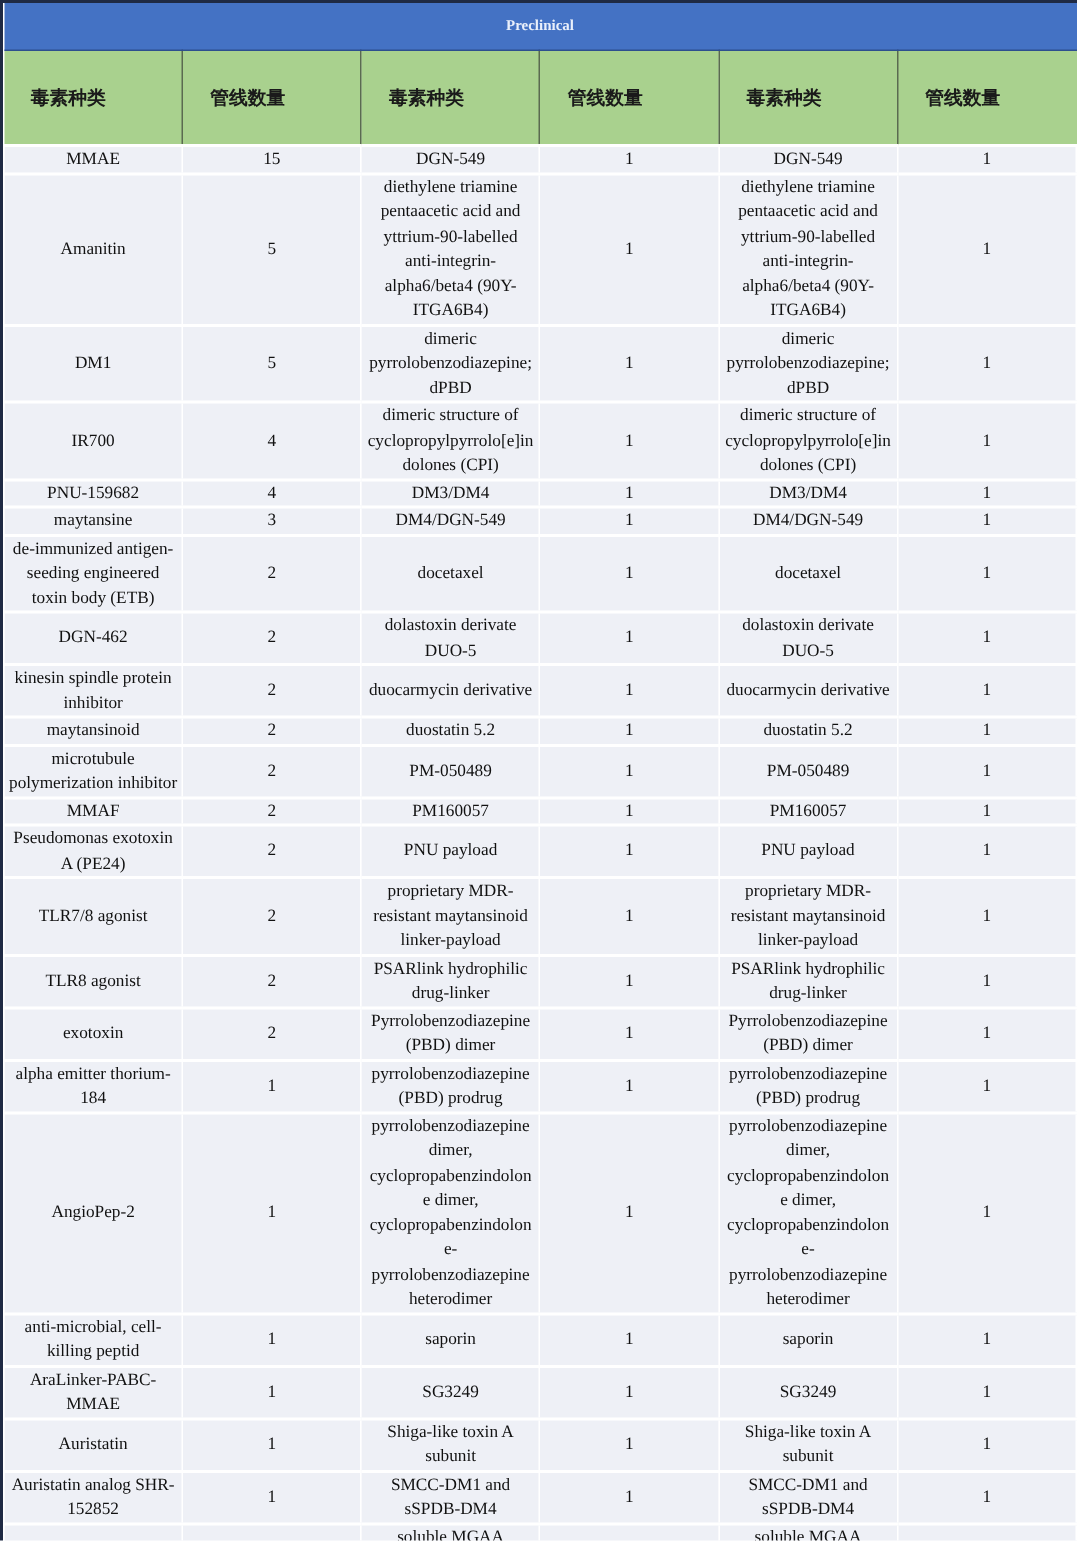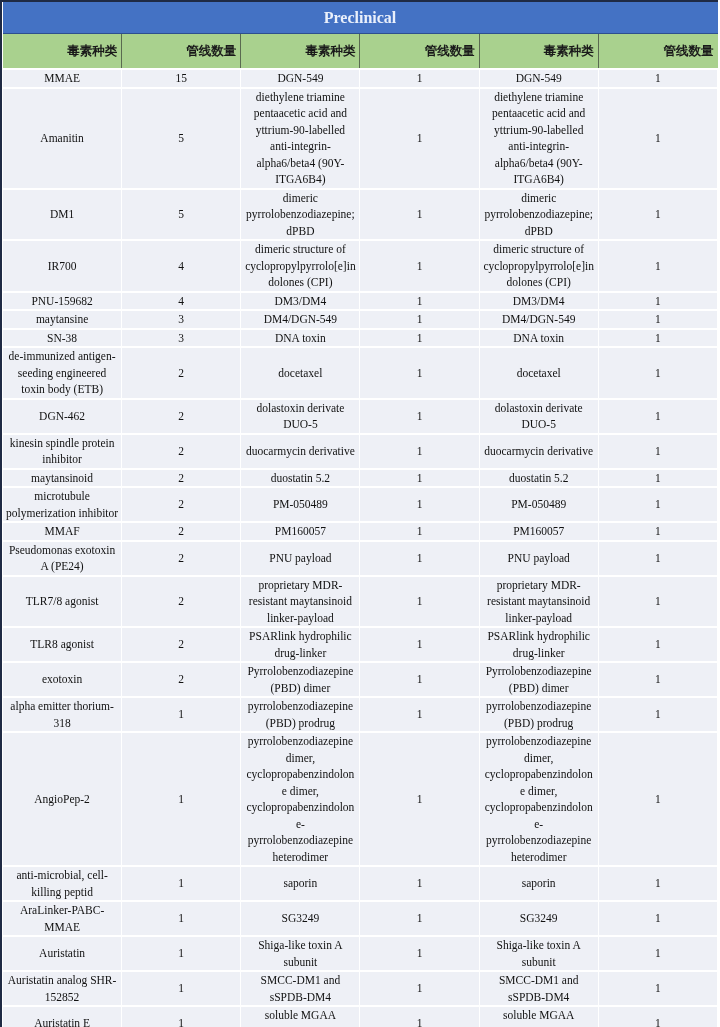--- a/index.html
+++ b/index.html
@@ -16,37 +16,37 @@
     width: 716px;
     table-layout: fixed;
     font-family: "Liberation Serif", "DejaVu Serif", serif;
     font-size: 11.5px;
     color: #111;
   }
   .title-row td {
     background: #4472c4;
     color: #eaf0fb;
     font-weight: bold;
-    font-size: 16px;
+    font-size: 10px;
     text-align: center;
     height: 31px;
     padding: 0;
     border-bottom: 1px solid #2d4f8e;
   }
   .head-row th {
     background: #a9d18e;
     color: #1a1a1a;
     font-family: "DejaVu Sans", sans-serif;
     font-weight: bold;
     font-size: 12.5px;
     height: 26px;
-    padding: 4px;
+    padding: 18px;
     border-right: 1px solid #5a6a50;
     border-bottom: 1px solid #ffffff;
-    text-align: right;
+    text-align: left;
   }
   .head-row th:last-child { border-right: none; }
   tbody td {
     background: #eef0f6;
     border: 1px solid #ffffff;
     border-top: 2px solid #ffffff;
     text-align: center;
     vertical-align: middle;
     padding: 0 3px;
     line-height: 16.5px;
@@ -114,28 +114,20 @@
           <td class="c6">1</td>
         </tr>
         <tr style="height: 17px;">
           <td class="c1">maytansine</td>
           <td class="c2">3</td>
           <td class="c3">DM4/DGN-549</td>
           <td class="c4">1</td>
           <td class="c5">DM4/DGN-549</td>
           <td class="c6">1</td>
         </tr>
-        <tr style="height: 17px;">
-          <td class="c1">SN-38</td>
-          <td class="c2">3</td>
-          <td class="c3">DNA toxin</td>
-          <td class="c4">1</td>
-          <td class="c5">DNA toxin</td>
-          <td class="c6">1</td>
-        </tr>
         <tr style="height: 49px;">
           <td class="c1">de-immunized antigen-seeding engineered toxin body (ETB)</td>
           <td class="c2">2</td>
           <td class="c3">docetaxel</td>
           <td class="c4">1</td>
           <td class="c5">docetaxel</td>
           <td class="c6">1</td>
         </tr>
         <tr style="height: 17px;">
           <td class="c1">DGN-462</td>
@@ -203,21 +195,21 @@
         </tr>
         <tr style="height: 32px;">
           <td class="c1">exotoxin</td>
           <td class="c2">2</td>
           <td class="c3">Pyrrolobenzodiazepine (PBD) dimer</td>
           <td class="c4">1</td>
           <td class="c5">Pyrrolobenzodiazepine (PBD) dimer</td>
           <td class="c6">1</td>
         </tr>
         <tr style="height: 32px;">
-          <td class="c1">alpha emitter thorium-318</td>
+          <td class="c1">alpha emitter thorium-184</td>
           <td class="c2">1</td>
           <td class="c3">pyrrolobenzodiazepine (PBD) prodrug</td>
           <td class="c4">1</td>
           <td class="c5">pyrrolobenzodiazepine (PBD) prodrug</td>
           <td class="c6">1</td>
         </tr>
         <tr style="height: 80px;">
           <td class="c1">AngioPep-2</td>
           <td class="c2">1</td>
           <td class="c3">pyrrolobenzodiazepine dimer, cyclopropabenzindolone dimer, cyclopropabenzindolone-pyrrolobenzodiazepine heterodimer</td>

